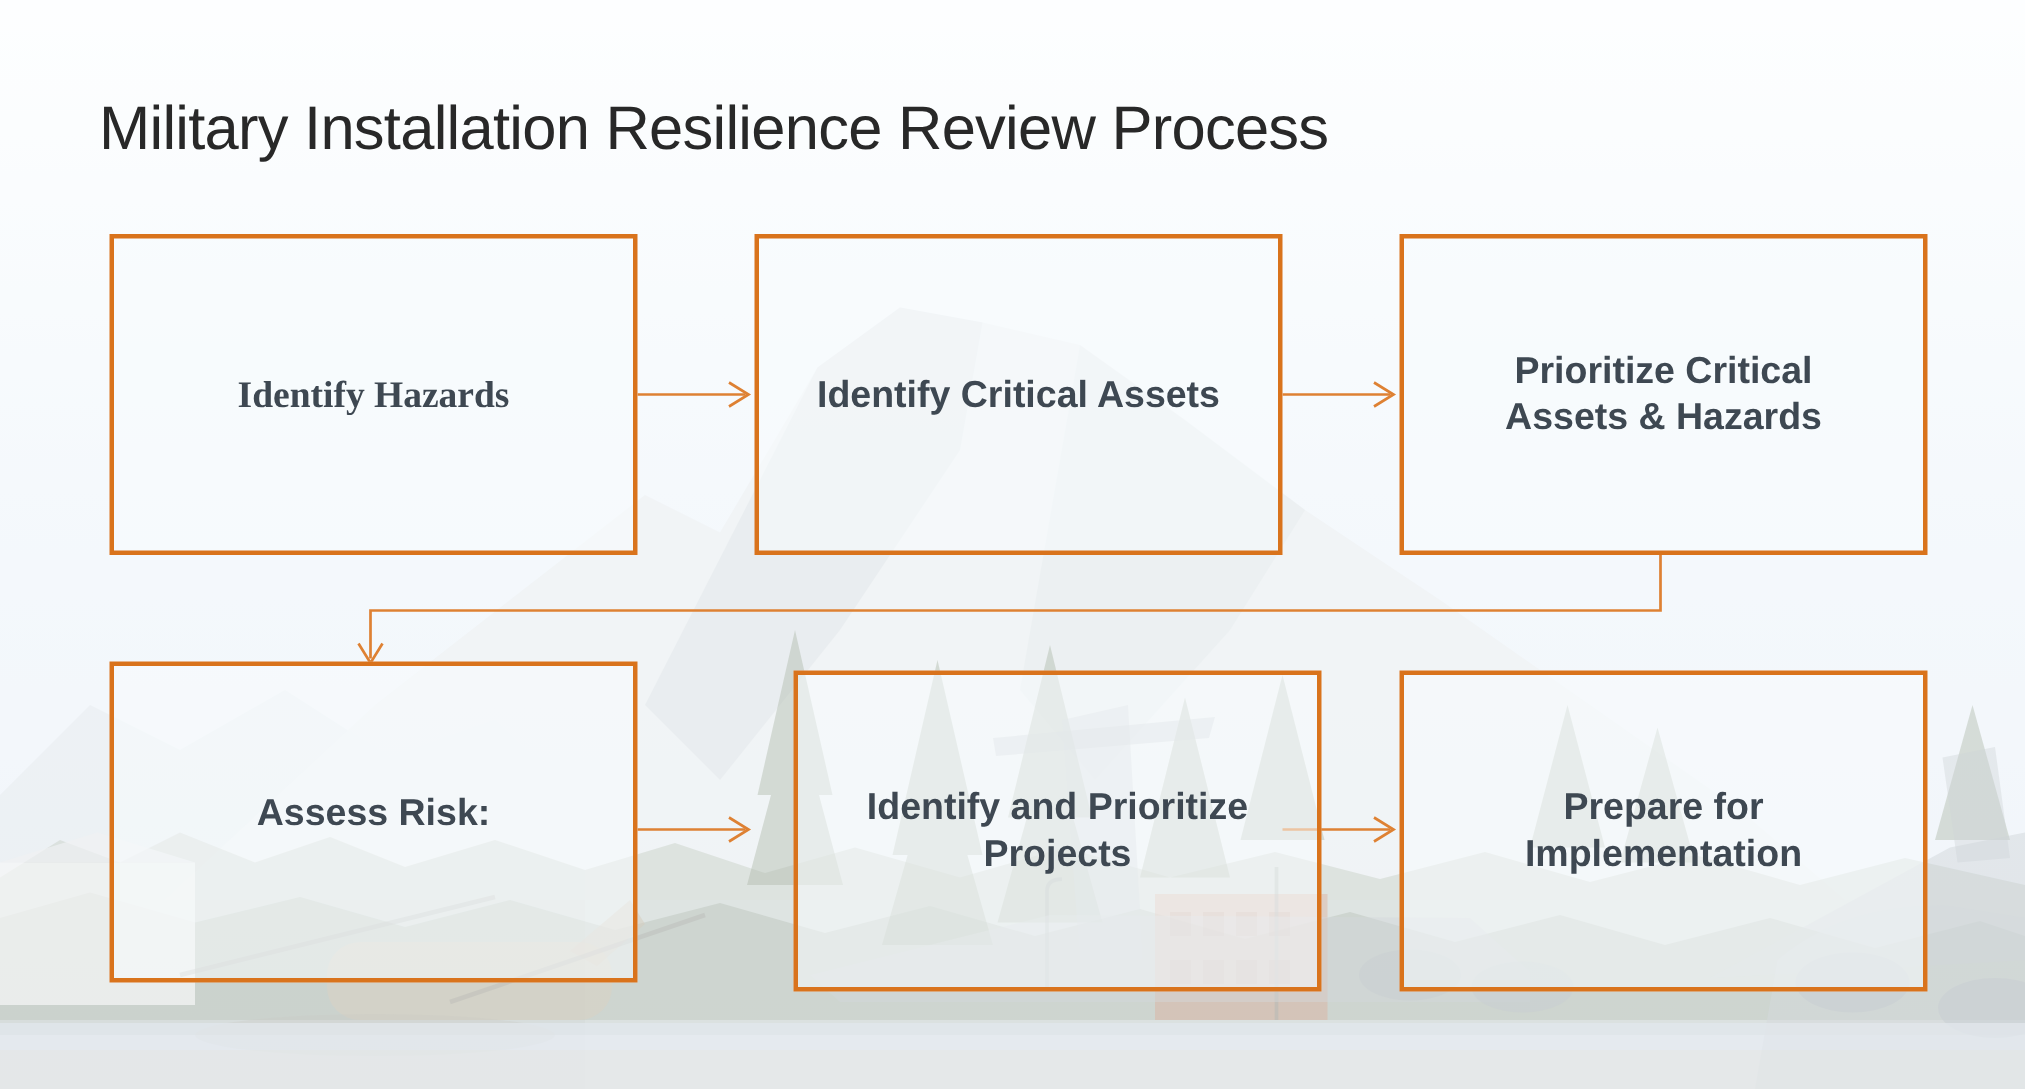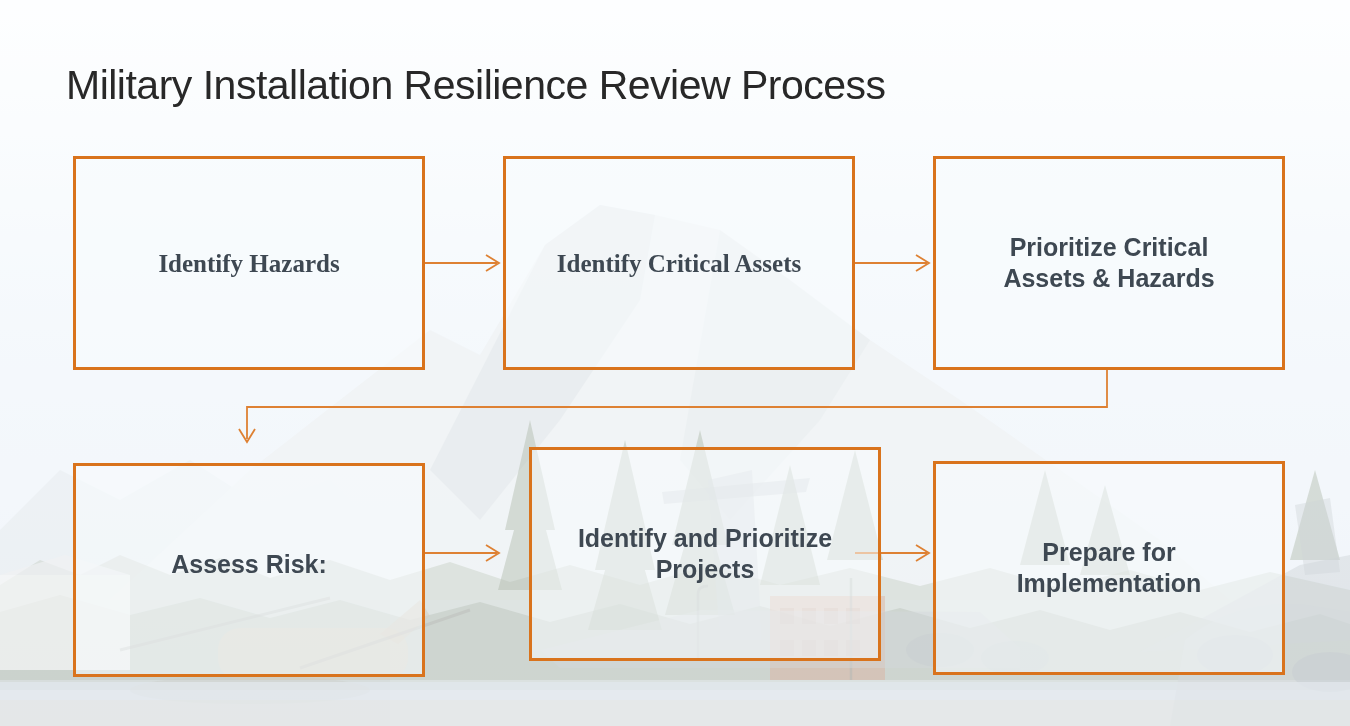--- a/index.html
+++ b/index.html
@@ -23,25 +23,25 @@
   }
   .box-label{
     font-size:25px;font-weight:700;color:#3E4852;line-height:1.24;
     white-space:pre-line;margin:0;
   }
   .box-heading{
     font-size:25px;font-weight:700;color:#3E4852;line-height:1.2;
     margin:0 0 13px 0;white-space:pre;
   }
   .b1{left:73px;top:156px;font-family:Liberation Serif, serif;}
-  .b2{left:503px;top:156px;font-family:Liberation Serif, serif;}
+  .b2{left:503px;top:156px;}
   .b3{left:933px;top:156px;align-items:center;}
-  .b4{left:73px;top:463px;}
+  .b4{left:73px;top:441px;}
   .b5{left:481px;top:447px;margin-left:48px;}
-  .b6{left:933px;top:461px;text-align:center;}
+  .b6{left:933px;top:447px;text-align:center;}
 </style>
 </head>
 <body>
 
 <svg class="bg-svg" viewBox="0 0 1350 726" aria-hidden="true">
   <defs>
     <linearGradient id="sky" x1="0" y1="0" x2="0" y2="1">
       <stop offset="0" stop-color="#fbfdfe"></stop>
       <stop offset="0.45" stop-color="#eaf2f9"></stop>
       <stop offset="1" stop-color="#dfe9f3"></stop>

